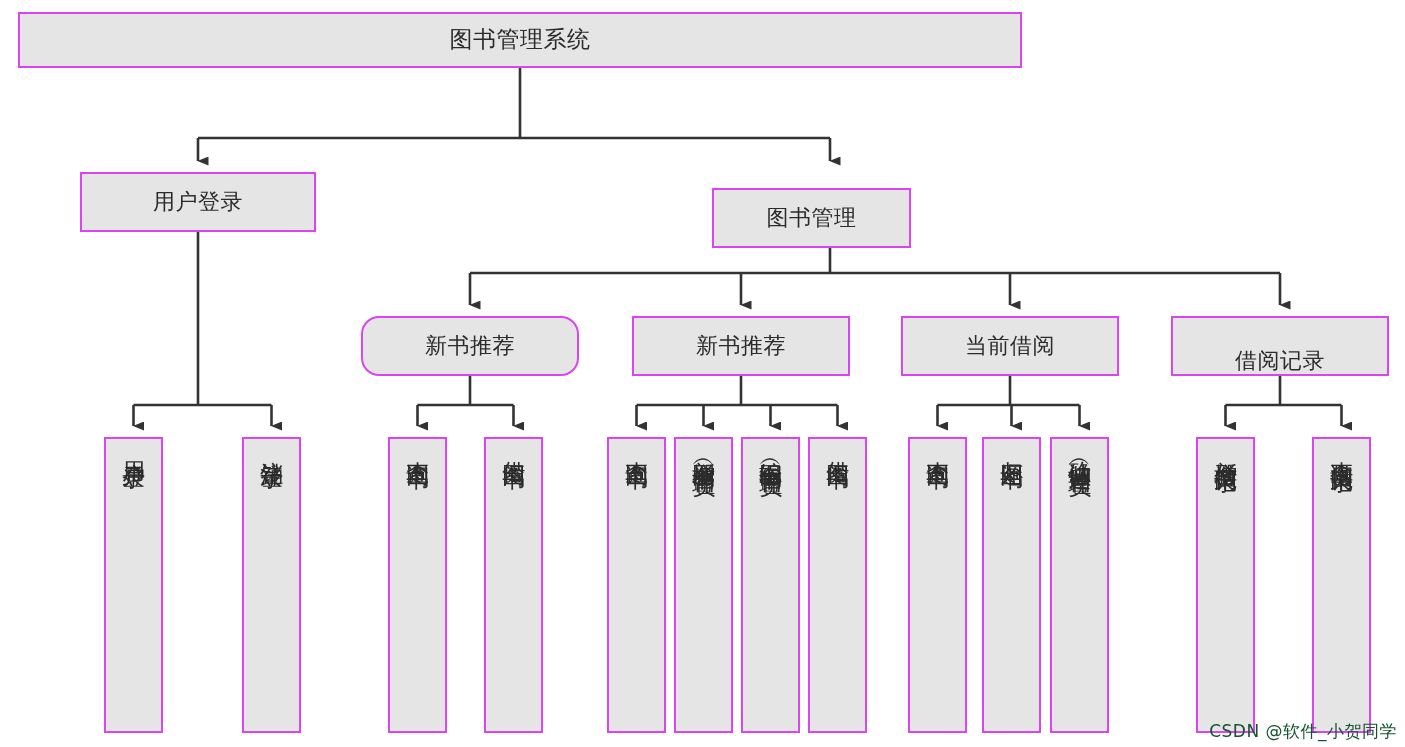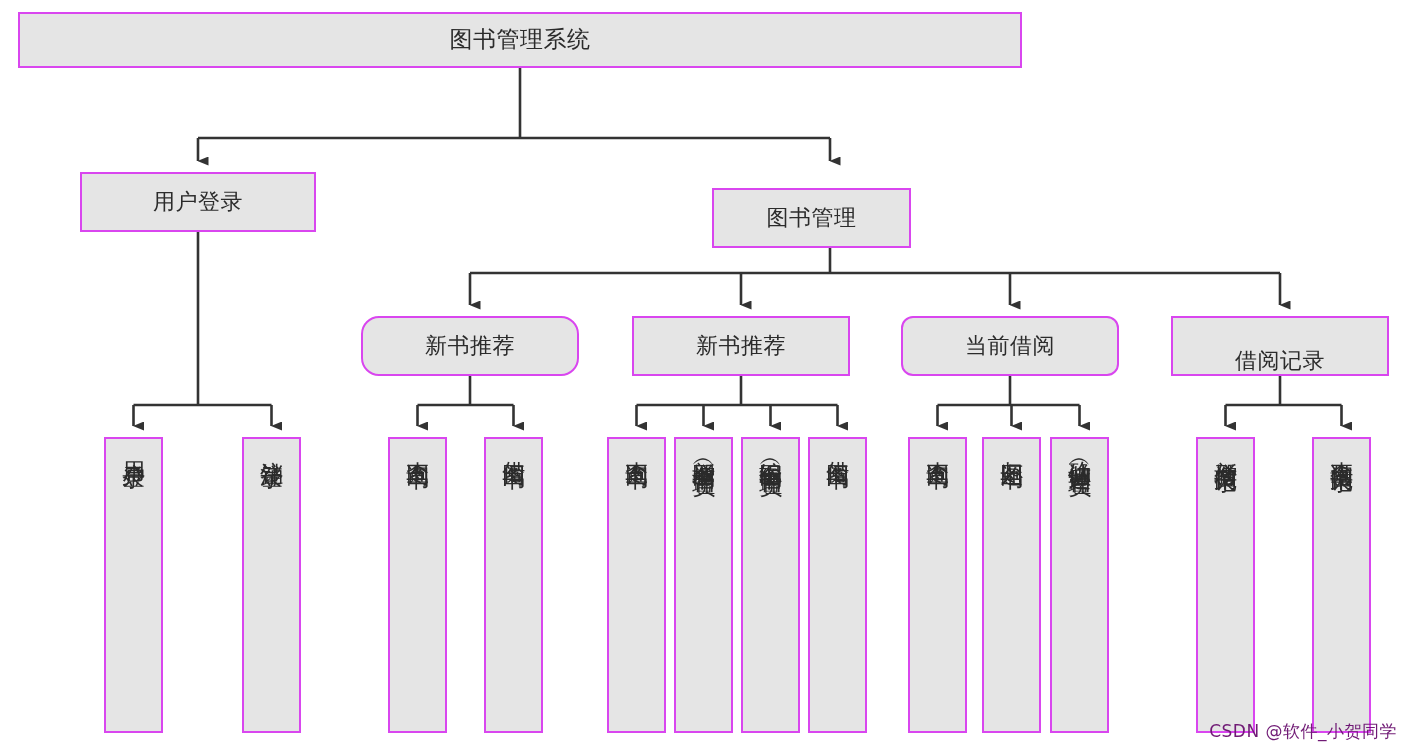--- a/index.html
+++ b/index.html
@@ -63,21 +63,21 @@
     font-size: 23px;
     line-height: 1.02;
     letter-spacing: 2px;
     white-space: nowrap;
   }
   #watermark {
     position: absolute;
     right: 8px;
     bottom: 4px;
     font-size: 17px;
-    color: #701a75;
+    color: #14532d;
     letter-spacing: 0.5px;
     white-space: nowrap;
     font-family: "DejaVu Sans", "Liberation Sans", sans-serif;
   }
 </style>
 </head>
 <body>
 
 <div id="canvas">
 
@@ -133,21 +133,21 @@
       </div>
       <div class="node horiz" style="left: 712px; top: 172px; width: 199px; height: 60px; margin-top: 16px;">
         <span class="label">图书管理</span>
       </div>
       <div class="node horiz" style="left: 361px; top: 316px; width: 218px; height: 60px; border-radius: 18px;">
         <span class="label">新书推荐</span>
       </div>
       <div class="node horiz" style="left: 632px; top: 316px; width: 218px; height: 60px;">
         <span class="label">新书推荐</span>
       </div>
-      <div class="node horiz" style="left: 901px; top: 316px; width: 218px; height: 60px; border-radius: 12px;">
+      <div class="node horiz" style="left: 901px; top: 316px; width: 218px; height: 60px;">
         <span class="label">当前借阅</span>
       </div>
       <div class="node horiz" style="left: 1171px; top: 316px; width: 218px; height: 60px; align-items: flex-end;">
         <span class="label">借阅记录</span>
       </div>
       <div class="node vert" style="left: 104px; top: 437px; width: 59px; height: 296px;">
         <span class="label">用户登录</span>
       </div>
       <div class="node vert" style="left: 242px; top: 437px; width: 59px; height: 296px;">
         <span class="label">注销登录</span>

